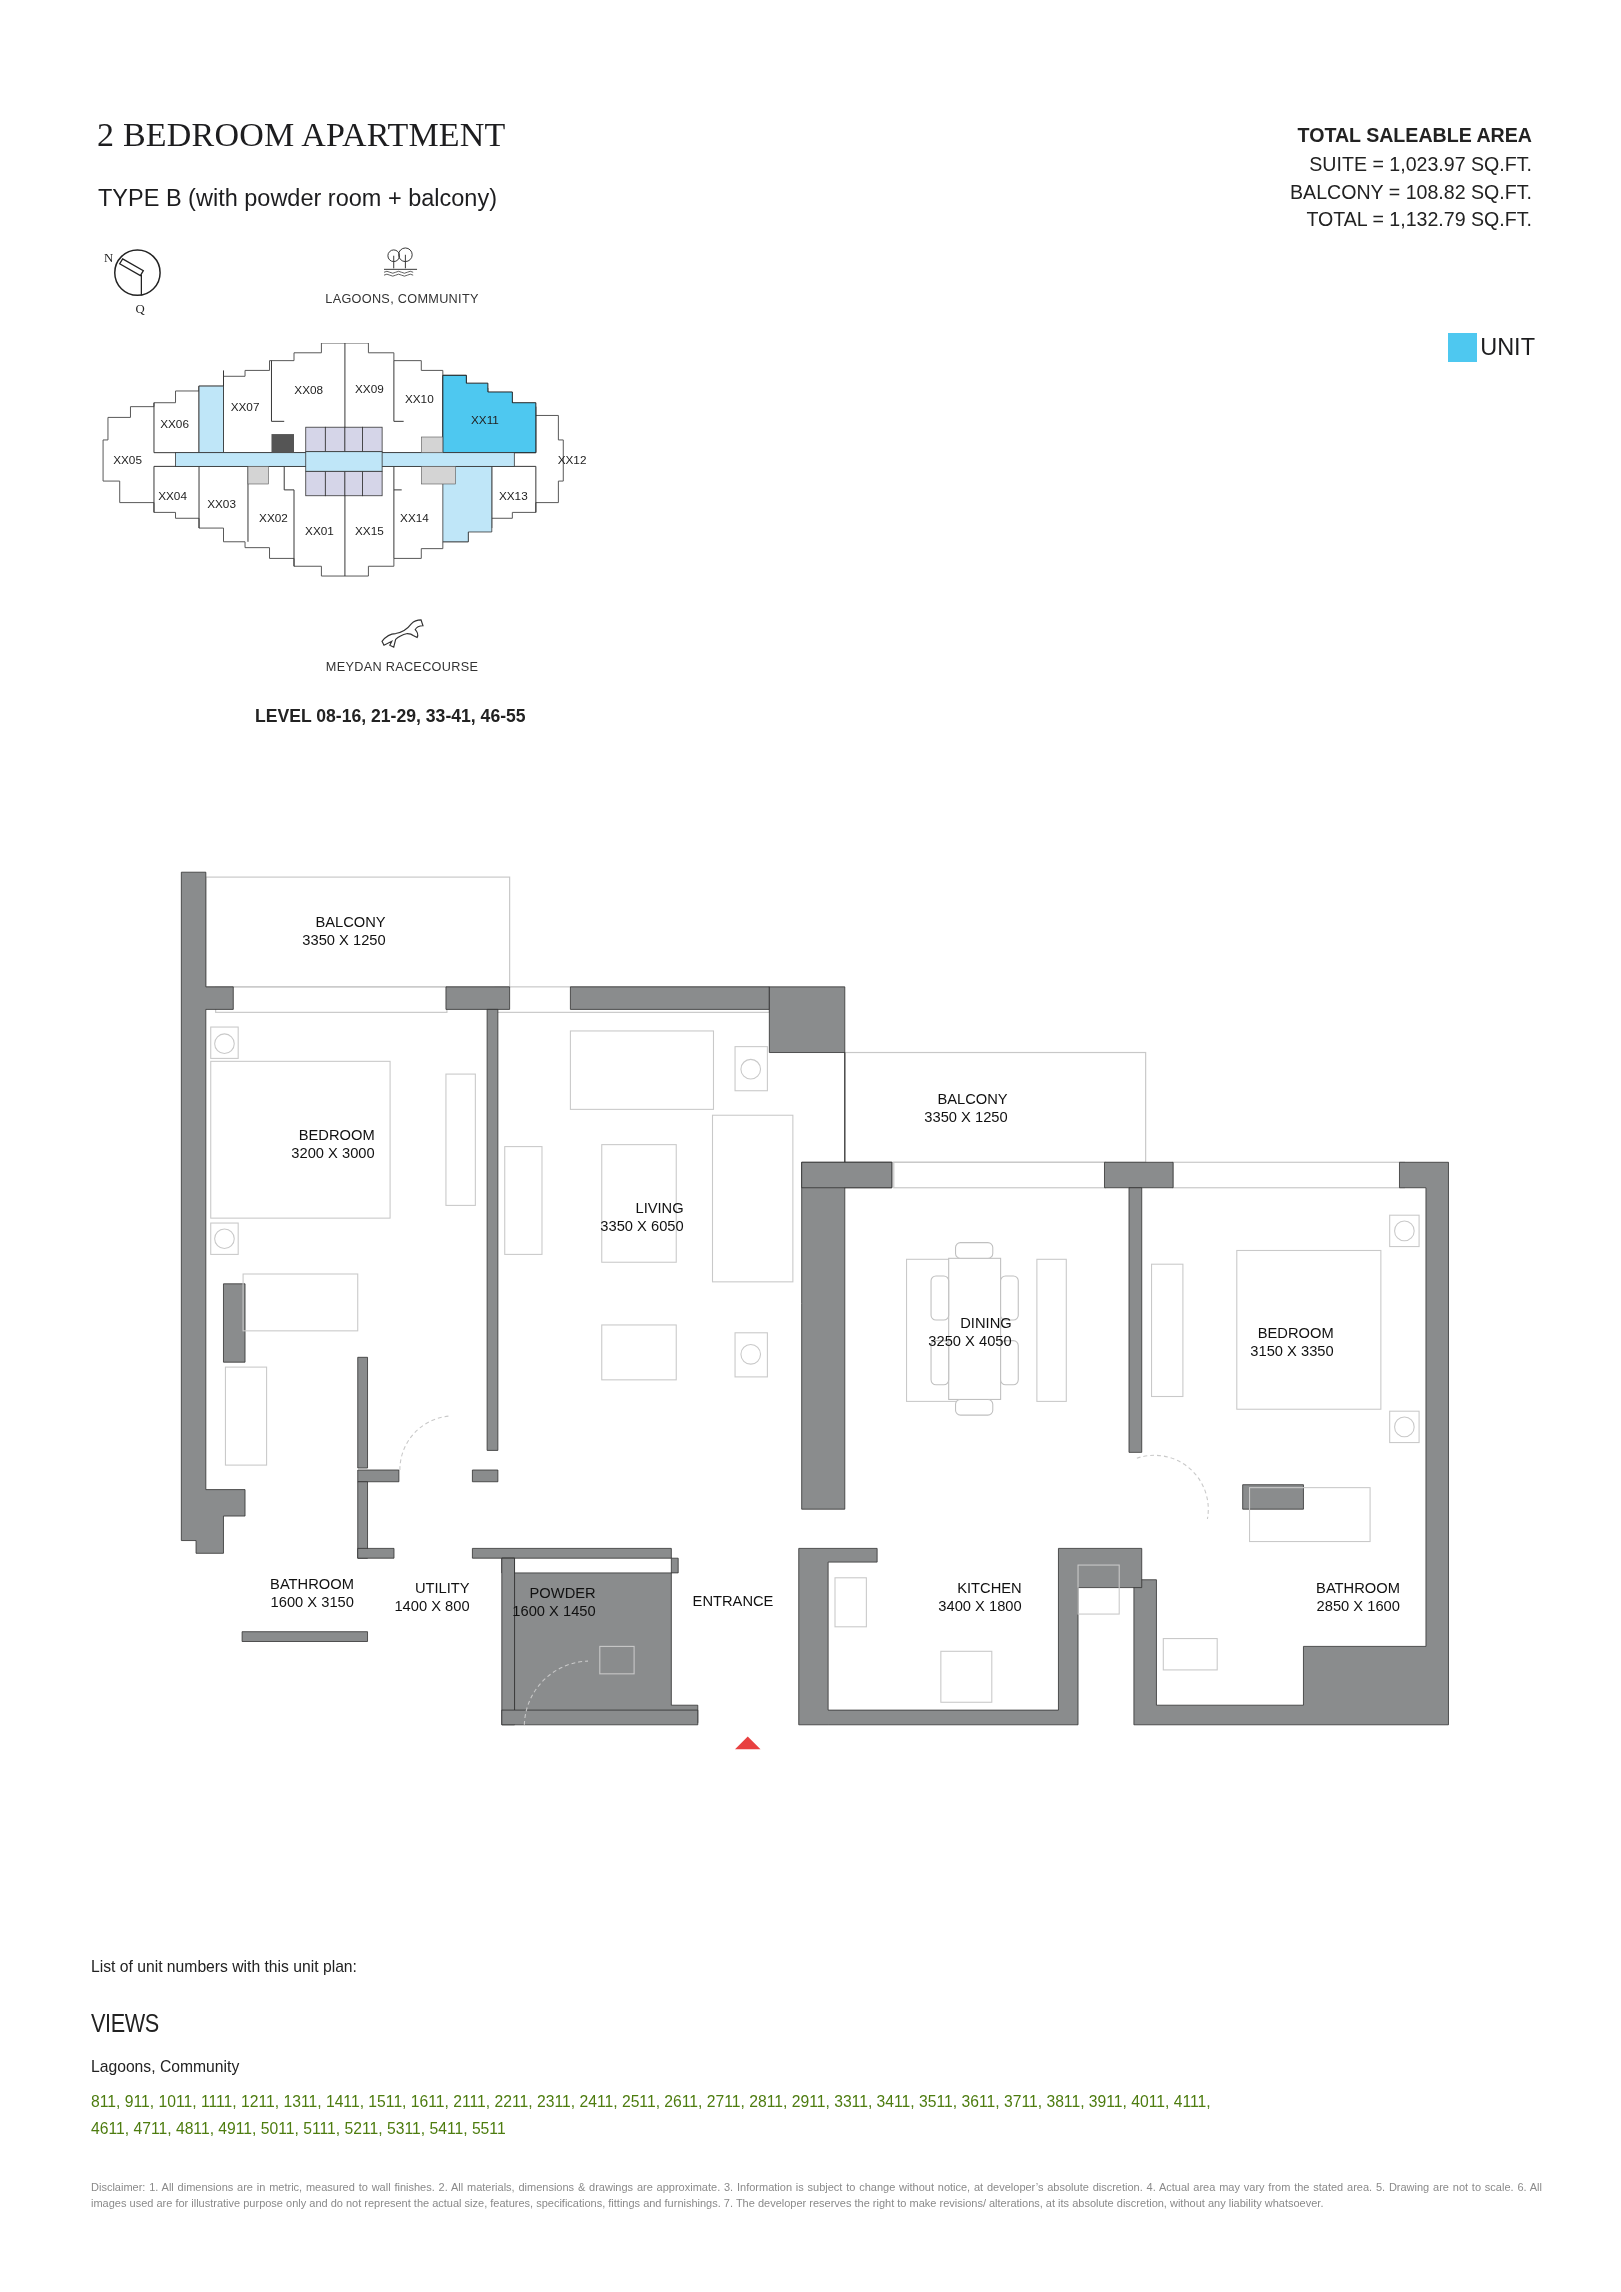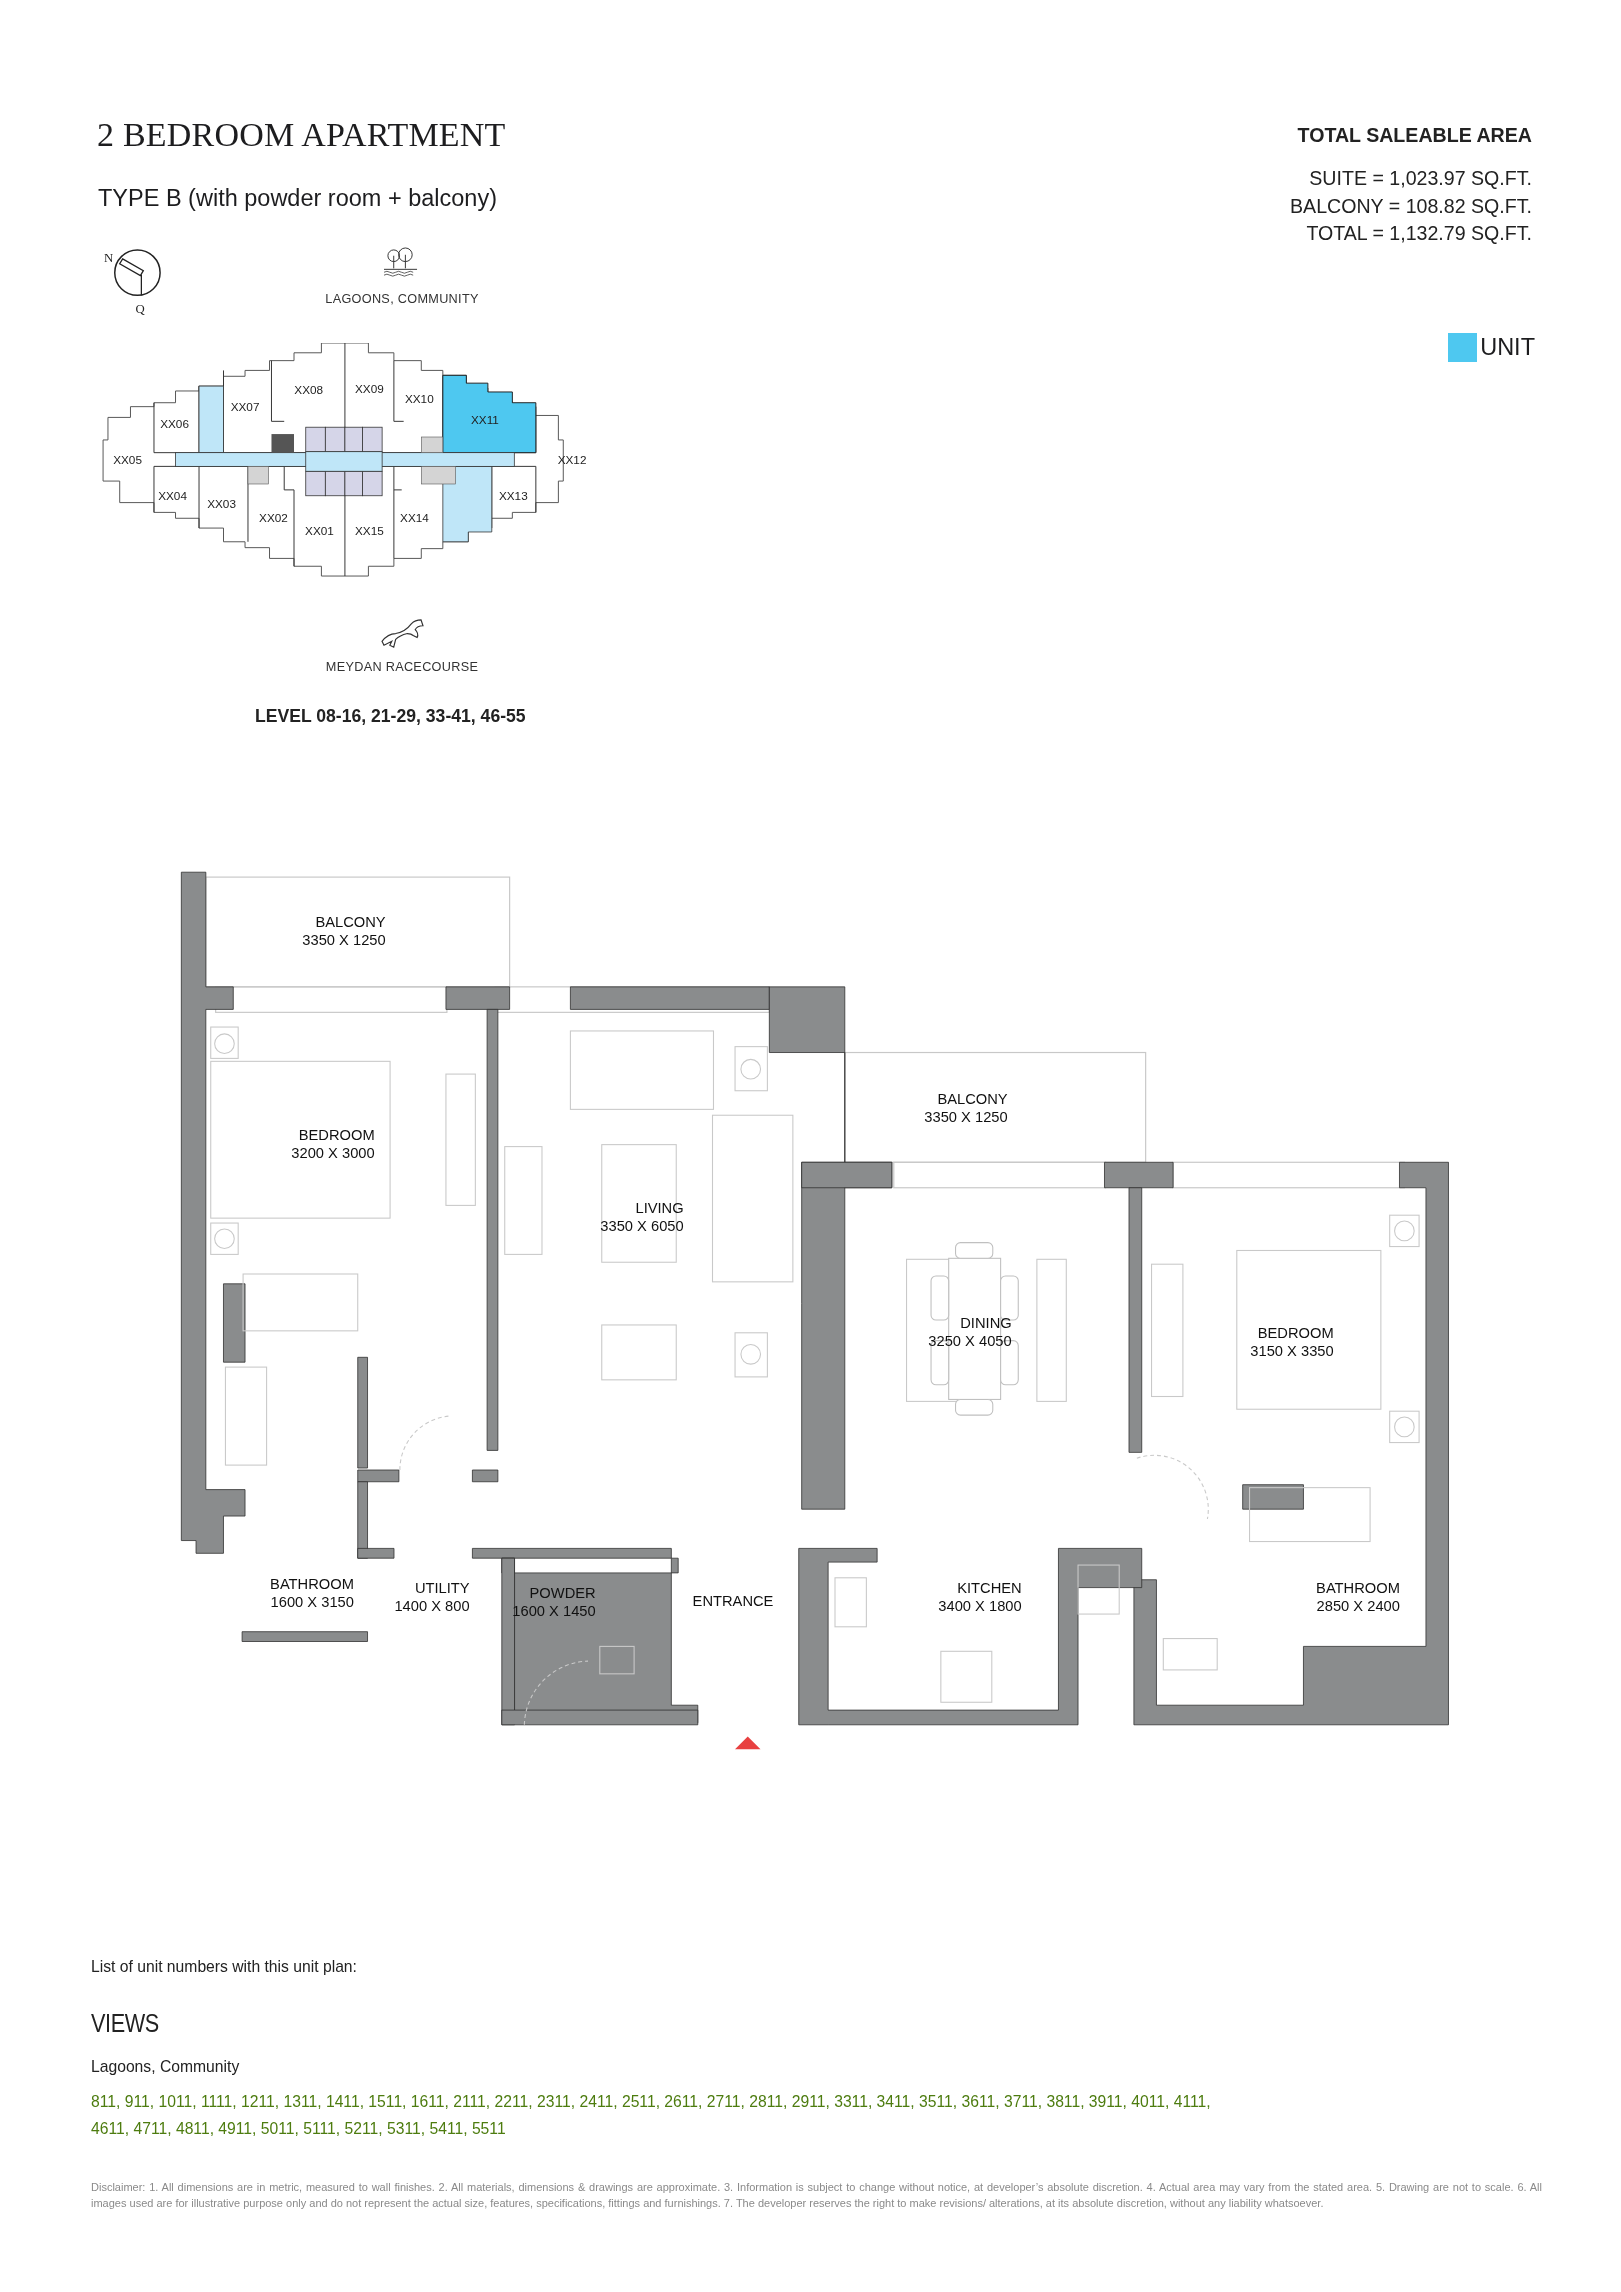--- a/index.html
+++ b/index.html
@@ -1,21 +1,21 @@
 <!DOCTYPE html>
 <html><head>
 <meta charset="utf-8">
 <style>
   html,body{margin:0;padding:0;background:#fff;}
   body{width:1621px;height:2293px;position:relative;overflow:hidden;font-family:"Liberation Sans",sans-serif;color:#1d1d1f;}
   .abs{position:absolute;}
   .title{left:97px;top:116px;font-family:"Liberation Serif","DejaVu Serif",serif;font-size:34px;letter-spacing:0.2px;color:#1d1d1f;}
   .subtitle{left:98px;top:185px;font-size:23.5px;color:#1d1d1f;}
   .area-block{right:89px;top:122px;text-align:right;font-size:19.6px;line-height:27.4px;color:#222;}
-  .area-block .head{font-weight:bold;font-size:19.6px;margin-bottom:16px;}
+  .area-block .head{font-weight:bold;font-size:19.6px;margin-bottom:2px;}
   .legend{right:86px;top:333px;display:flex;align-items:center;gap:3px;font-size:23.5px;}
   .legend .swatch{width:29px;height:29px;}
   .small-label{font-size:12.7px;color:#333;text-align:center;letter-spacing:0.3px;}
   .level{left:255px;top:706px;font-size:17.6px;color:#222;font-weight:bold;}
   .room-label{position:absolute;text-align:right;font-size:14.7px;line-height:17.6px;color:#111;font-family:"Liberation Sans",sans-serif;transform:translateX(-50%);white-space:nowrap;}
   .plan-svg{left:0;top:0;}
   .list-label{left:91px;top:1958px;font-size:15.7px;color:#222;}
   .views-h{left:91px;top:2009px;font-size:25.5px;color:#222;font-family:"Liberation Sans",sans-serif;letter-spacing:-0.5px;transform:scaleX(0.85);transform-origin:left;}
   .views-sub{left:91px;top:2058px;font-size:15.7px;color:#222;}
   .units{left:91px;top:2088px;width:1235px;font-size:15.7px;line-height:27.4px;color:#4d7c0f;}
@@ -281,21 +281,21 @@
   </div>
 <div class="room-label" style="left:733px;top:1593px">
     <div>ENTRANCE</div>
   </div>
 <div class="room-label" style="left:980px;top:1580px">
     <div>KITCHEN</div>
     <div>3400 X 1800</div>
   </div>
 <div class="room-label" style="left:1358px;top:1580px">
     <div>BATHROOM</div>
-    <div>2850 X 2400</div>
+    <div>2850 X 1600</div>
   </div>
 
 <div class="abs list-label">List of unit numbers with this unit plan:</div>
 <div class="abs views-h">VIEWS</div>
 <div class="abs views-sub">Lagoons, Community</div>
 <div class="abs units">
   <div>811, 911, 1011, 1111, 1211, 1311, 1411, 1511, 1611, 2111, 2211, 2311, 2411, 2511, 2611, 2711, 2811, 2911, 3311, 3411, 3511, 3611, 3711, 3811, 3911, 4011, 4111,</div>
   <div>4611, 4711, 4811, 4911, 5011, 5111, 5211, 5311, 5411, 5511</div>
 </div>
 

